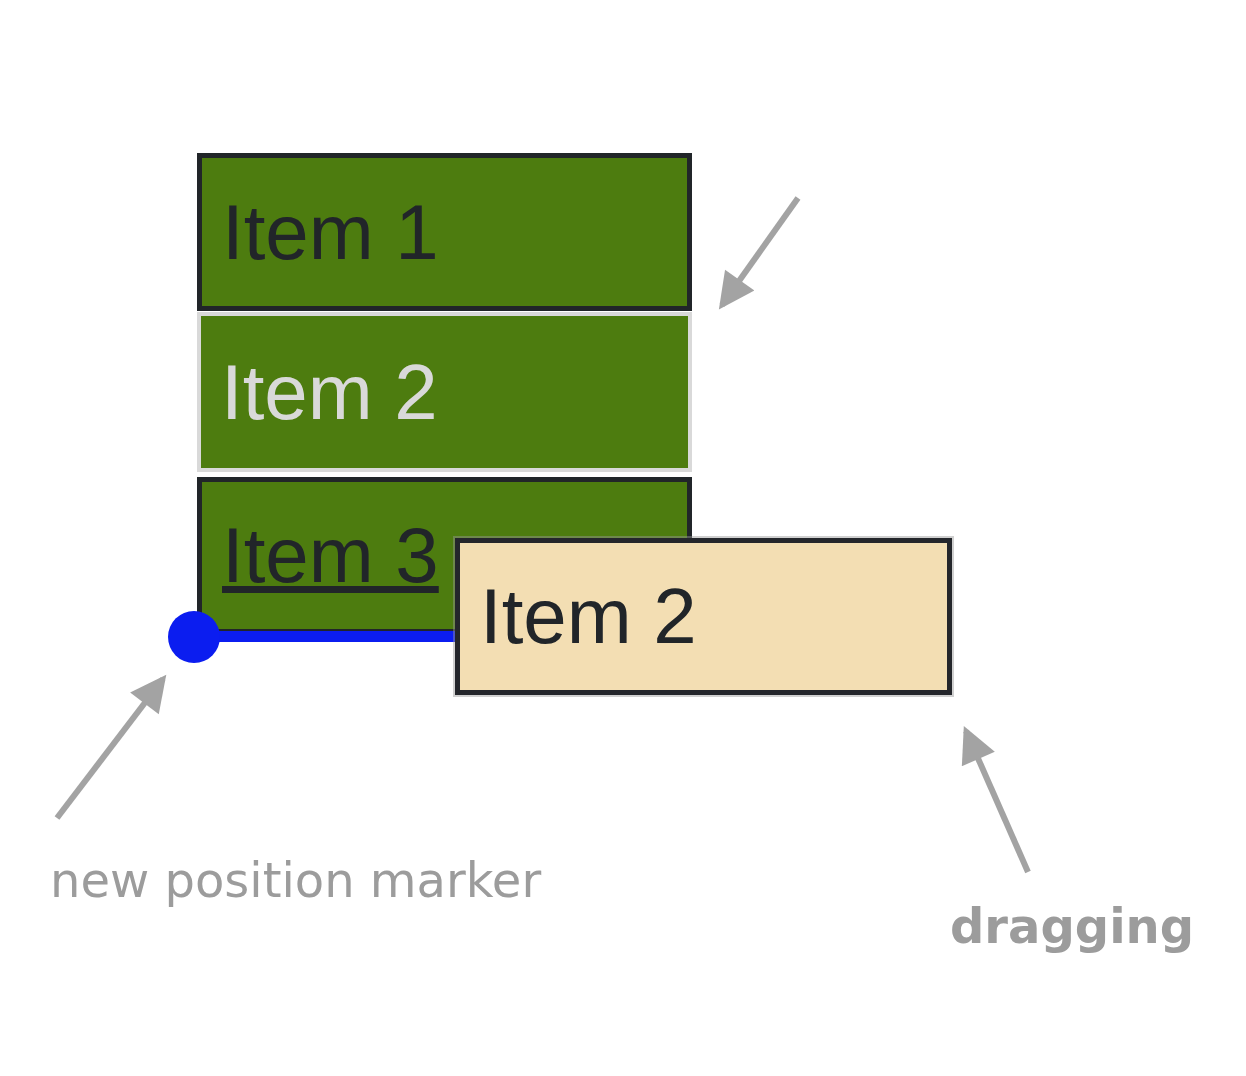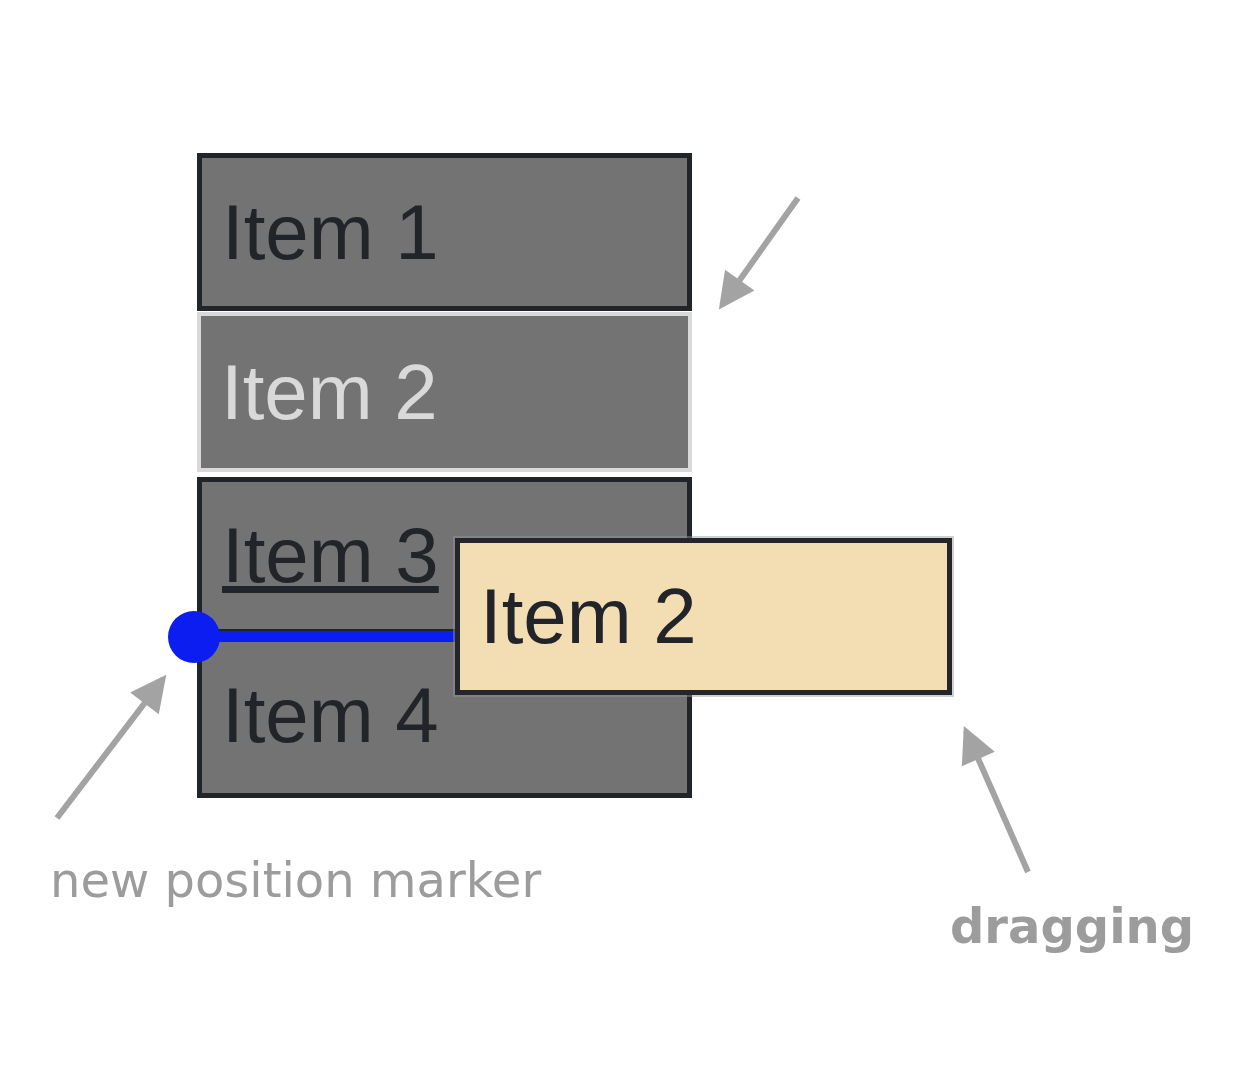--- a/index.html
+++ b/index.html
@@ -7,21 +7,21 @@
     position:relative;
     width:1246px;height:1076px;
     background:#ffffff;
     overflow:hidden;
     font-family:"Liberation Sans",sans-serif;
   }
   .item{
     position:absolute;
     left:197px;width:495px;
     box-sizing:border-box;
-    background:#737373;
+    background:#4d7c0f;
     border:5px solid #212529;
     display:flex;align-items:center;
     padding-left:20px;
     font-size:78px;
     color:#212529;
     z-index:1;
   }
   .item-1{top:153px;height:158px;}
   .item-ghost{
     top:312px;height:160px;
@@ -72,23 +72,20 @@
   </div>
 
   <div class="item item-ghost">
     <span>Item 2</span>
   </div>
 
   <div class="item item-3">
     <span>Item 3</span>
   </div>
 
-  <div class="item item-4">
-    <span>Item 4</span>
-  </div>
 
   <svg class="overlay" width="1246" height="1076" viewBox="0 0 1246 1076" xmlns="http://www.w3.org/2000/svg">
     <defs>
       <marker id="arrowhead" viewBox="0 0 10 10" refX="8.5" refY="5" markerWidth="7" markerHeight="6" orient="auto-start-reverse">
         <path d="M 0 0 L 10 5 L 0 10 z" fill="#a3a3a3"></path>
       </marker>
     </defs>
 
     <g>
       <line x1="194" y1="636.5" x2="458" y2="636.5" stroke="#0b1df0" stroke-width="11"></line>

